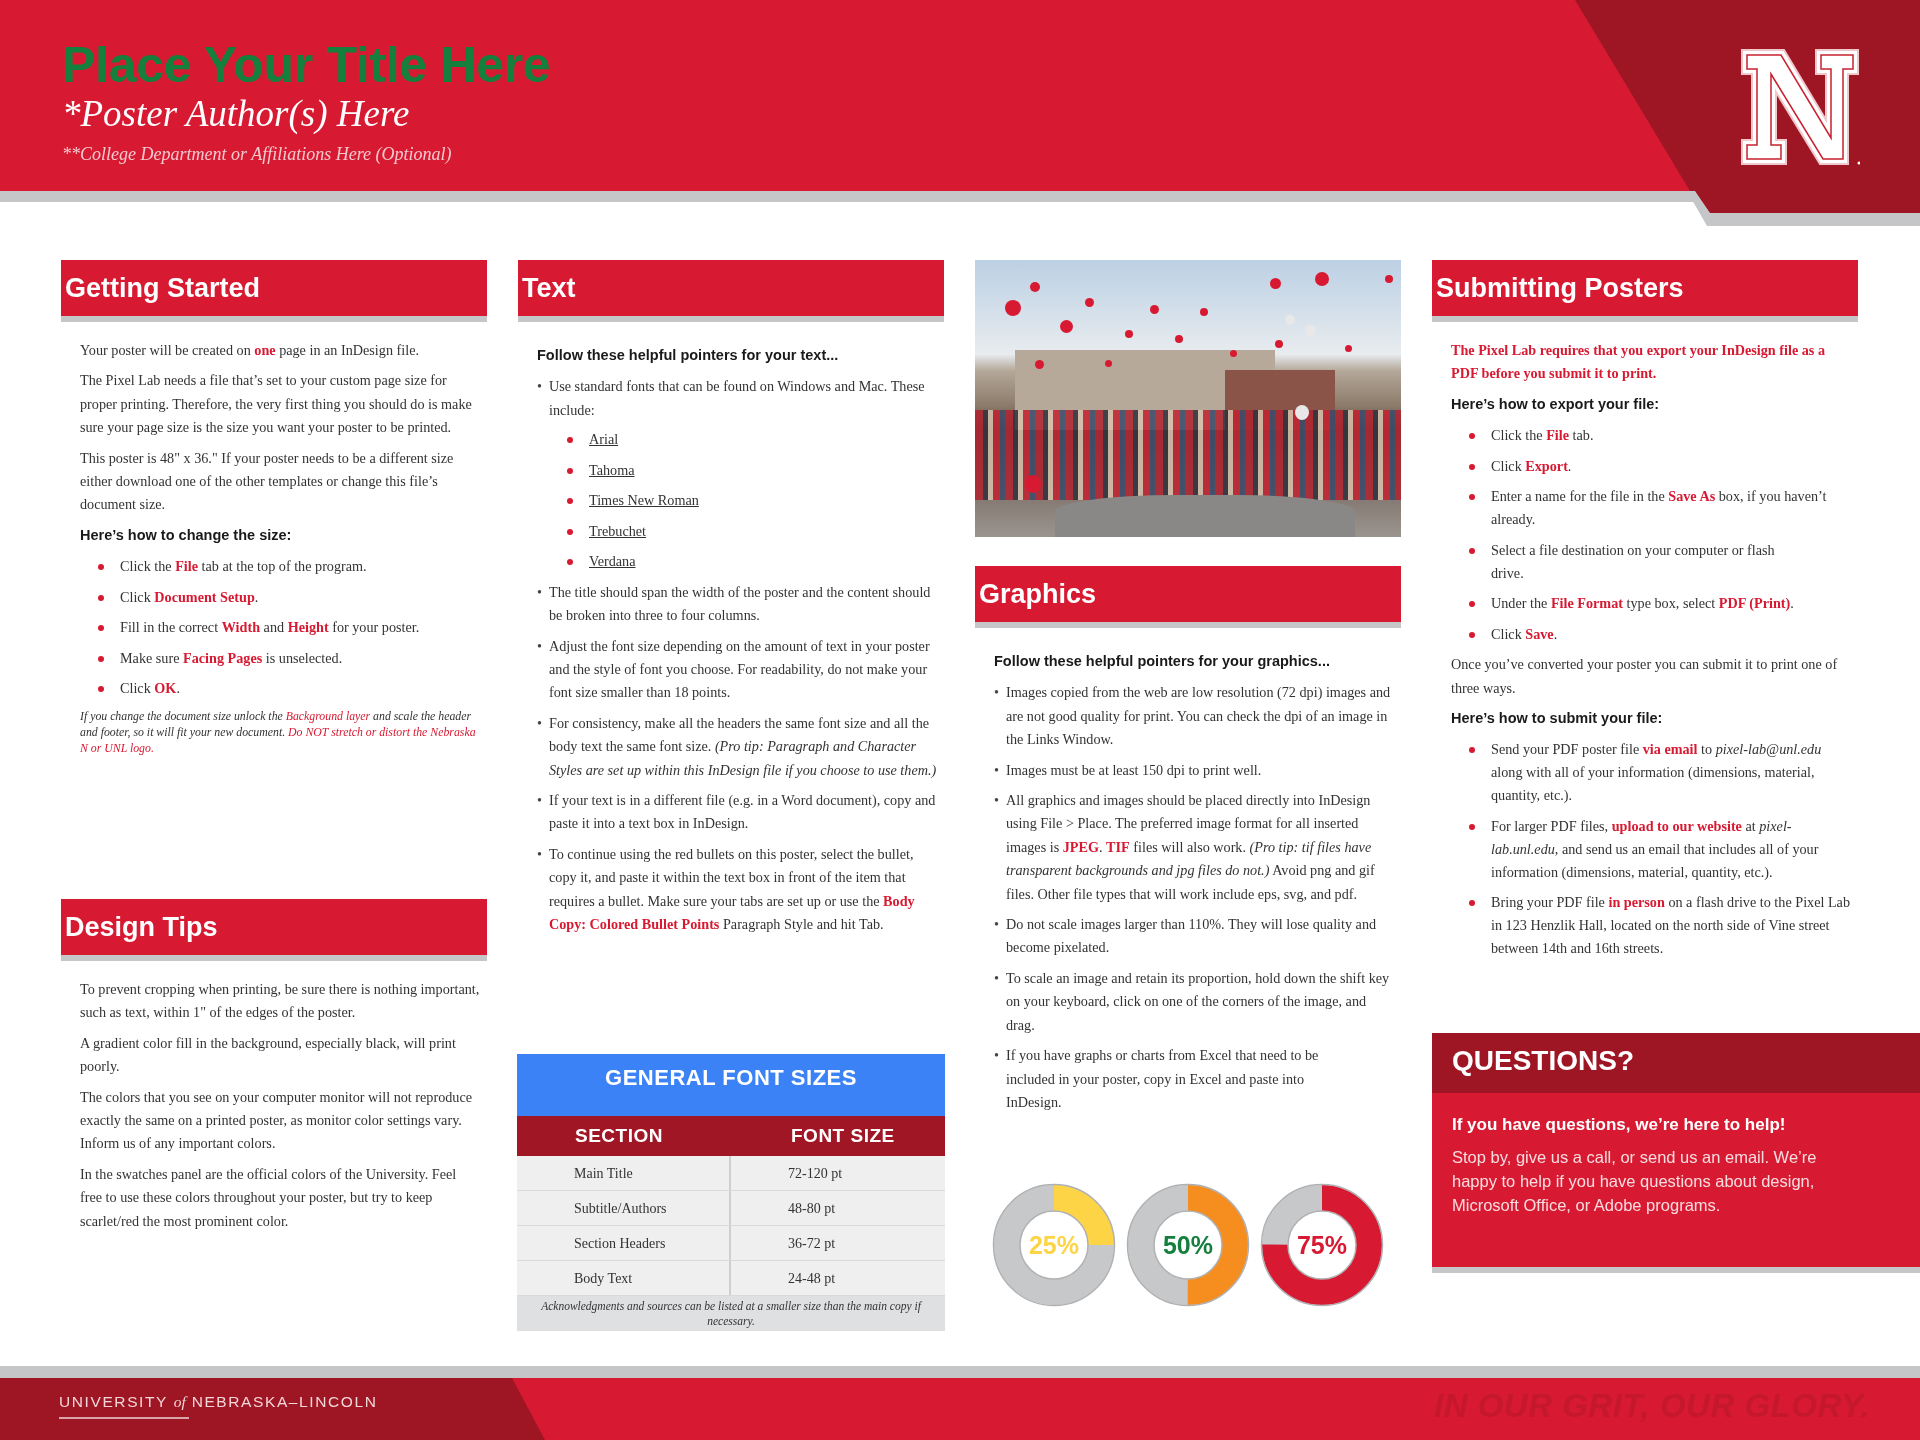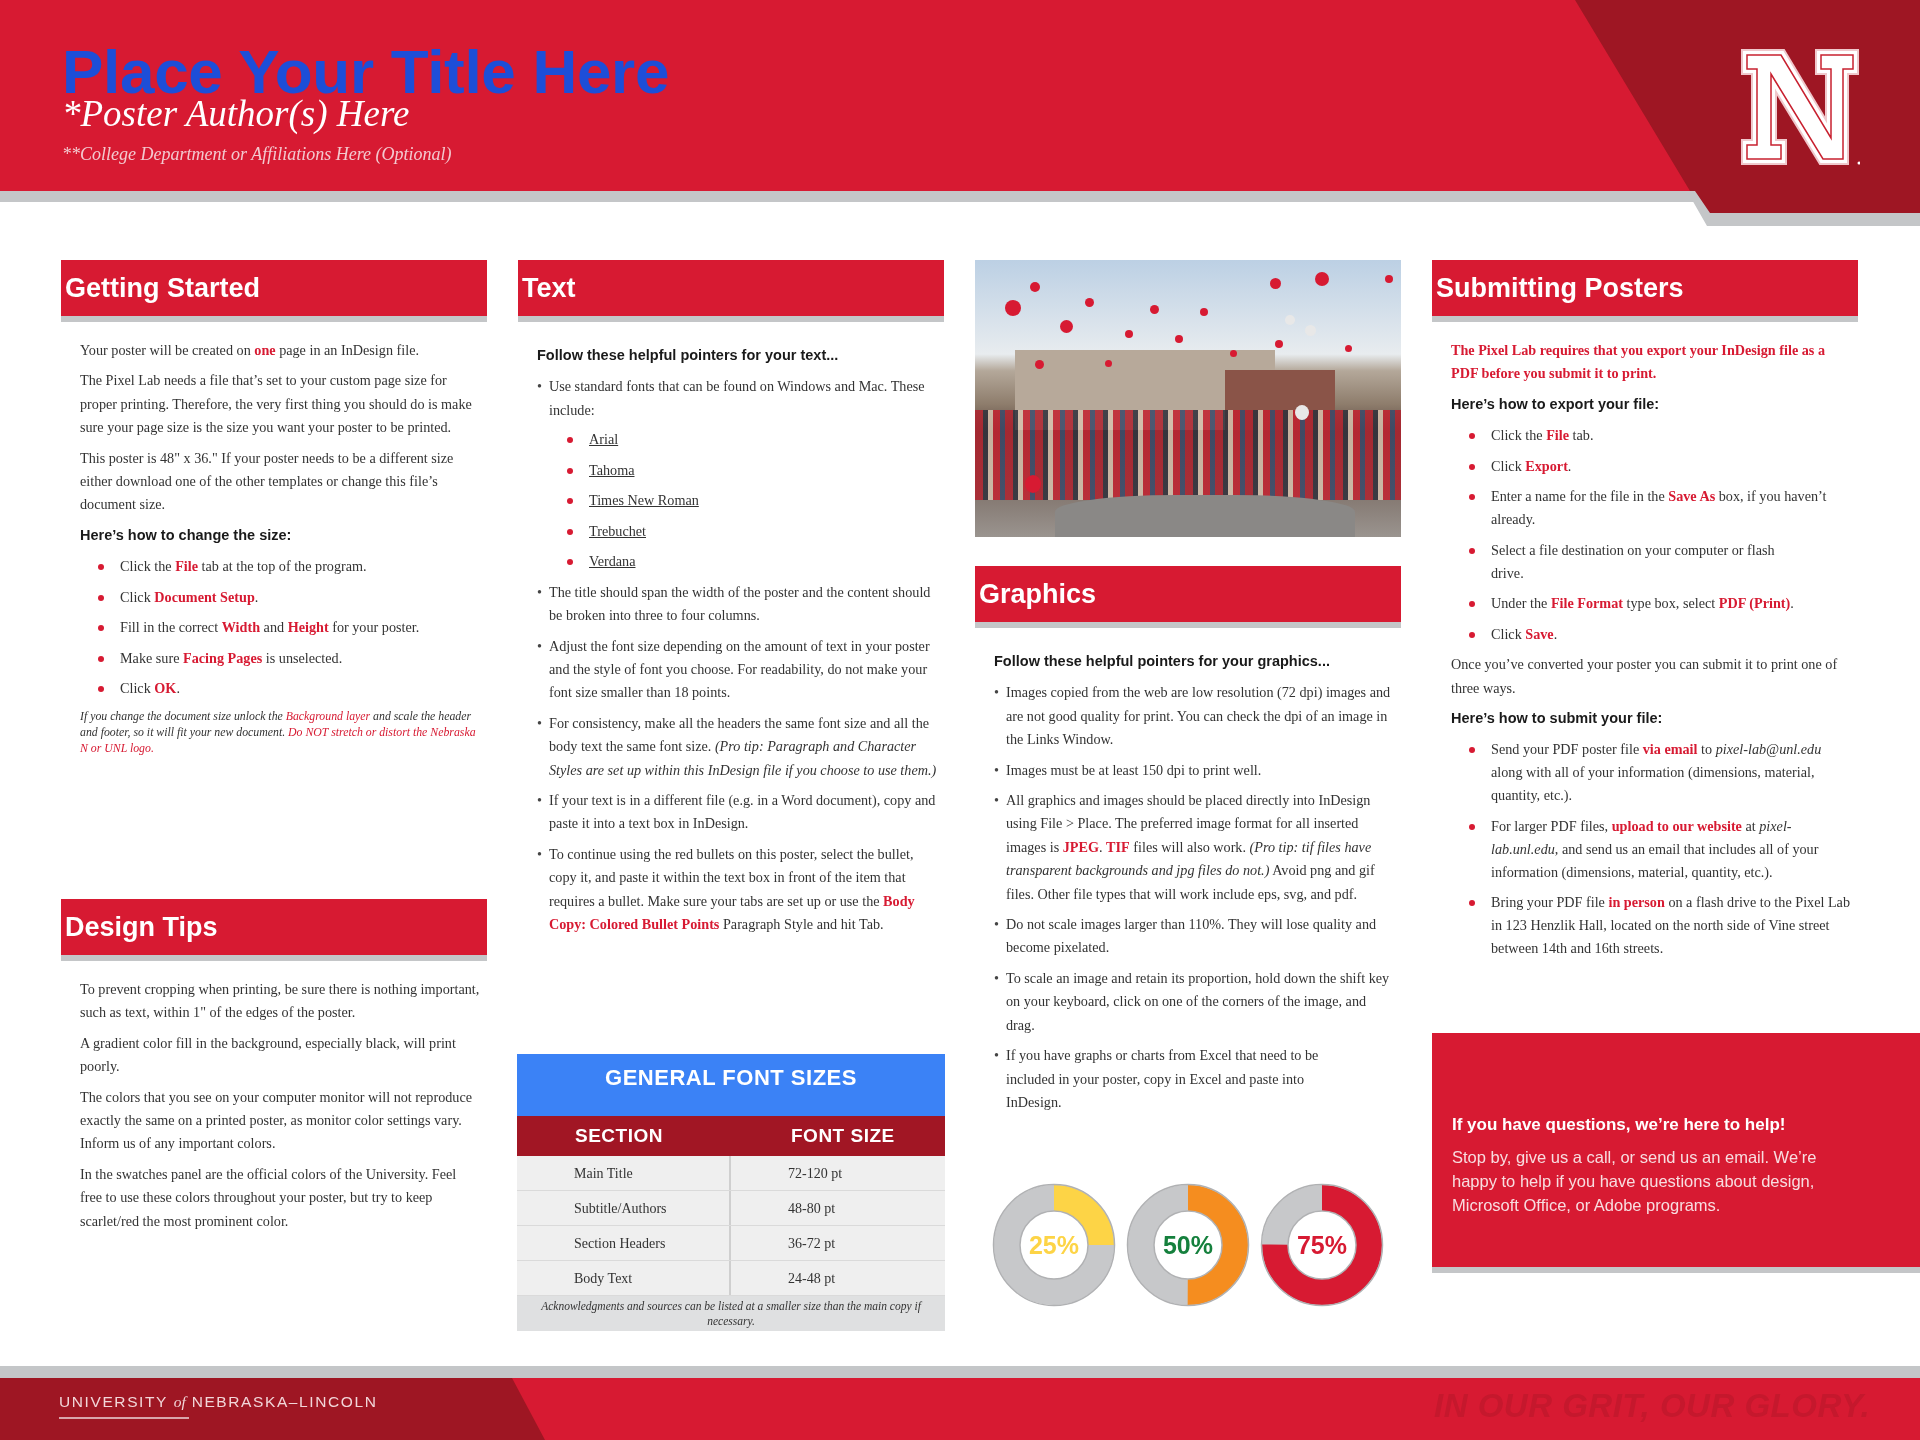--- a/index.html
+++ b/index.html
@@ -7,21 +7,21 @@
   body { position: relative; font-family: "Liberation Serif", serif; color: #2a2a2a; }
 
   
   .header { position: absolute; left: 0; top: 0; width: 1920px; height: 230px; }
   .header .gray-band { position: absolute; left: 0; top: 188px; width: 1920px; height: 14px; background: #c4c6c8; }
   .header .red-band { position: absolute; left: 0; top: 0; width: 1920px; height: 191px; background: #d71a32; }
   .header .dark-wedge { position: absolute; left: 0; top: 0; width: 1920px; height: 218px;
      background: #9e1623; clip-path: polygon(1575px 0, 1920px 0, 1920px 213px, 1710px 213px, 1695px 191px, 1690px 191px); }
   .header .dark-shadow { position: absolute; left: 0; top: 0; width: 1920px; height: 228px;
      background: #c4c6c8; clip-path: polygon(1687px 191px, 1697px 191px, 1712px 213px, 1920px 213px, 1920px 226px, 1707px 226px); }
-  .title { position: absolute; left: 62px; top: 36px; font-family: "Liberation Sans", sans-serif; font-weight: bold; font-size: 62px; color: #1d4ed8; letter-spacing: -0.3px; }
+  .title { position: absolute; left: 62px; top: 36px; font-family: "Liberation Sans", sans-serif; font-weight: bold; font-size: 50px; color: #15803d; letter-spacing: -0.3px; }
   .authors { position: absolute; left: 62px; top: 92px; font-style: italic; font-size: 37px; color: #fff; }
   .affil { position: absolute; left: 62px; top: 144px; font-style: italic; font-size: 18px; color: #f3c9cf; }
   .n-logo { position: absolute; left: 1740px; top: 48px; width: 120px; height: 118px; }
 
   
   .sec-head { position: absolute; height: 62px; background: #d71a32; border-bottom: 6px solid #c4c6c8; }
   .sec-head span { position: absolute; left: 4px; top: 13px; font-family: "Liberation Sans", sans-serif; font-weight: bold; font-size: 27px; color: #fff; }
   .body-text { position: absolute; font-size: 14.2px; line-height: 23.4px; color: #333; }
   .body-text p { margin-bottom: 7px; }
   .lead { font-family: "Liberation Sans", sans-serif; font-weight: bold; font-size: 14.5px; color: #1a1a1a; margin: 4px 0 8px; }
@@ -262,20 +262,23 @@
   <p>Once you’ve converted your poster you can submit it to print one of three ways.</p>
   <div class="lead">Here’s how to submit your file:</div>
   <ul class="rb">
     <li><span>Send your PDF poster file </span><span class="red">via email</span><span> to </span><i>pixel-lab@unl.edu</i><span> along with all of your information (dimensions, material, quantity, etc.).</span></li>
     <li><span>For larger PDF files, </span><span class="red">upload to our website</span><span> at </span><i>pixel-lab.unl.edu</i><span>, and send us an email that includes all of your information (dimensions, material, quantity, etc.).</span></li>
     <li><span>Bring your PDF file </span><span class="red">in person</span><span> on a flash drive to the Pixel Lab in 123 Henzlik Hall, located on the north side of Vine street between 14th and 16th streets.</span></li>
   </ul>
 </div>
 
 <div class="q-box">
+  <div class="q-head">
+    <span>QUESTIONS?</span>
+  </div>
   <div class="q-lead">If you have questions, we’re here to help!</div>
   <div class="q-body">Stop by, give us a call, or send us an email. We’re happy to help if you have questions about design, Microsoft Office, or Adobe programs.</div>
 </div>
 
 <div class="footer">
   <div class="gray"></div>
   <div class="red"></div>
   <div class="dark"></div>
 </div>
 <div class="uni"><span>UNIVERSITY </span><i>of</i><span> NEBRASKA–LINCOLN</span></div>

